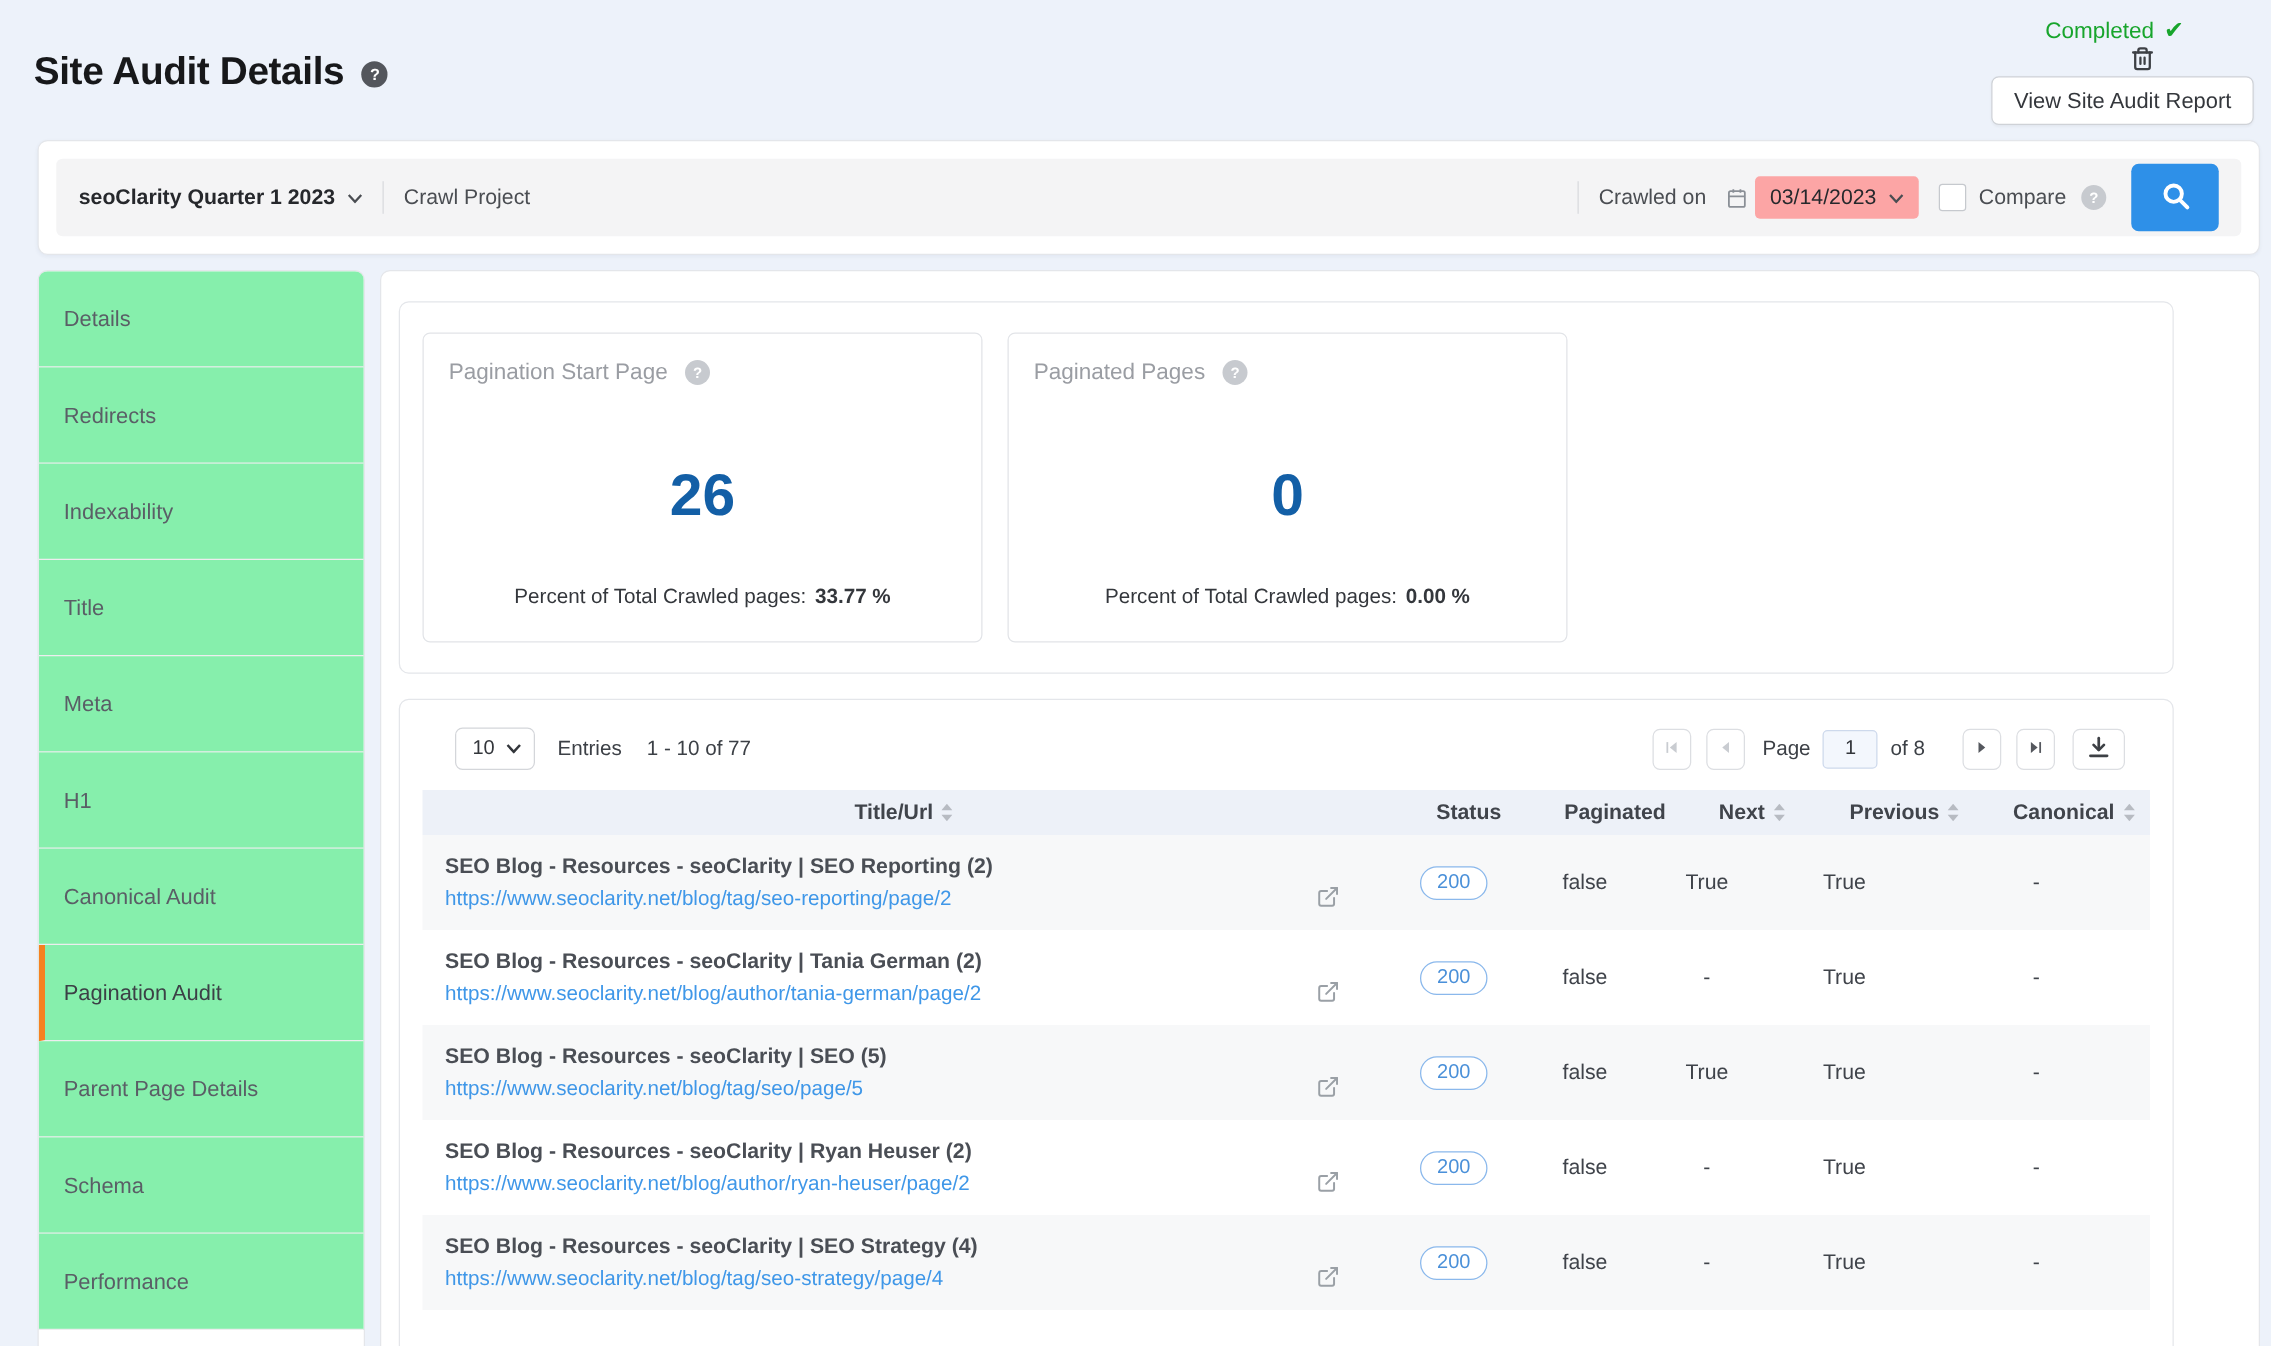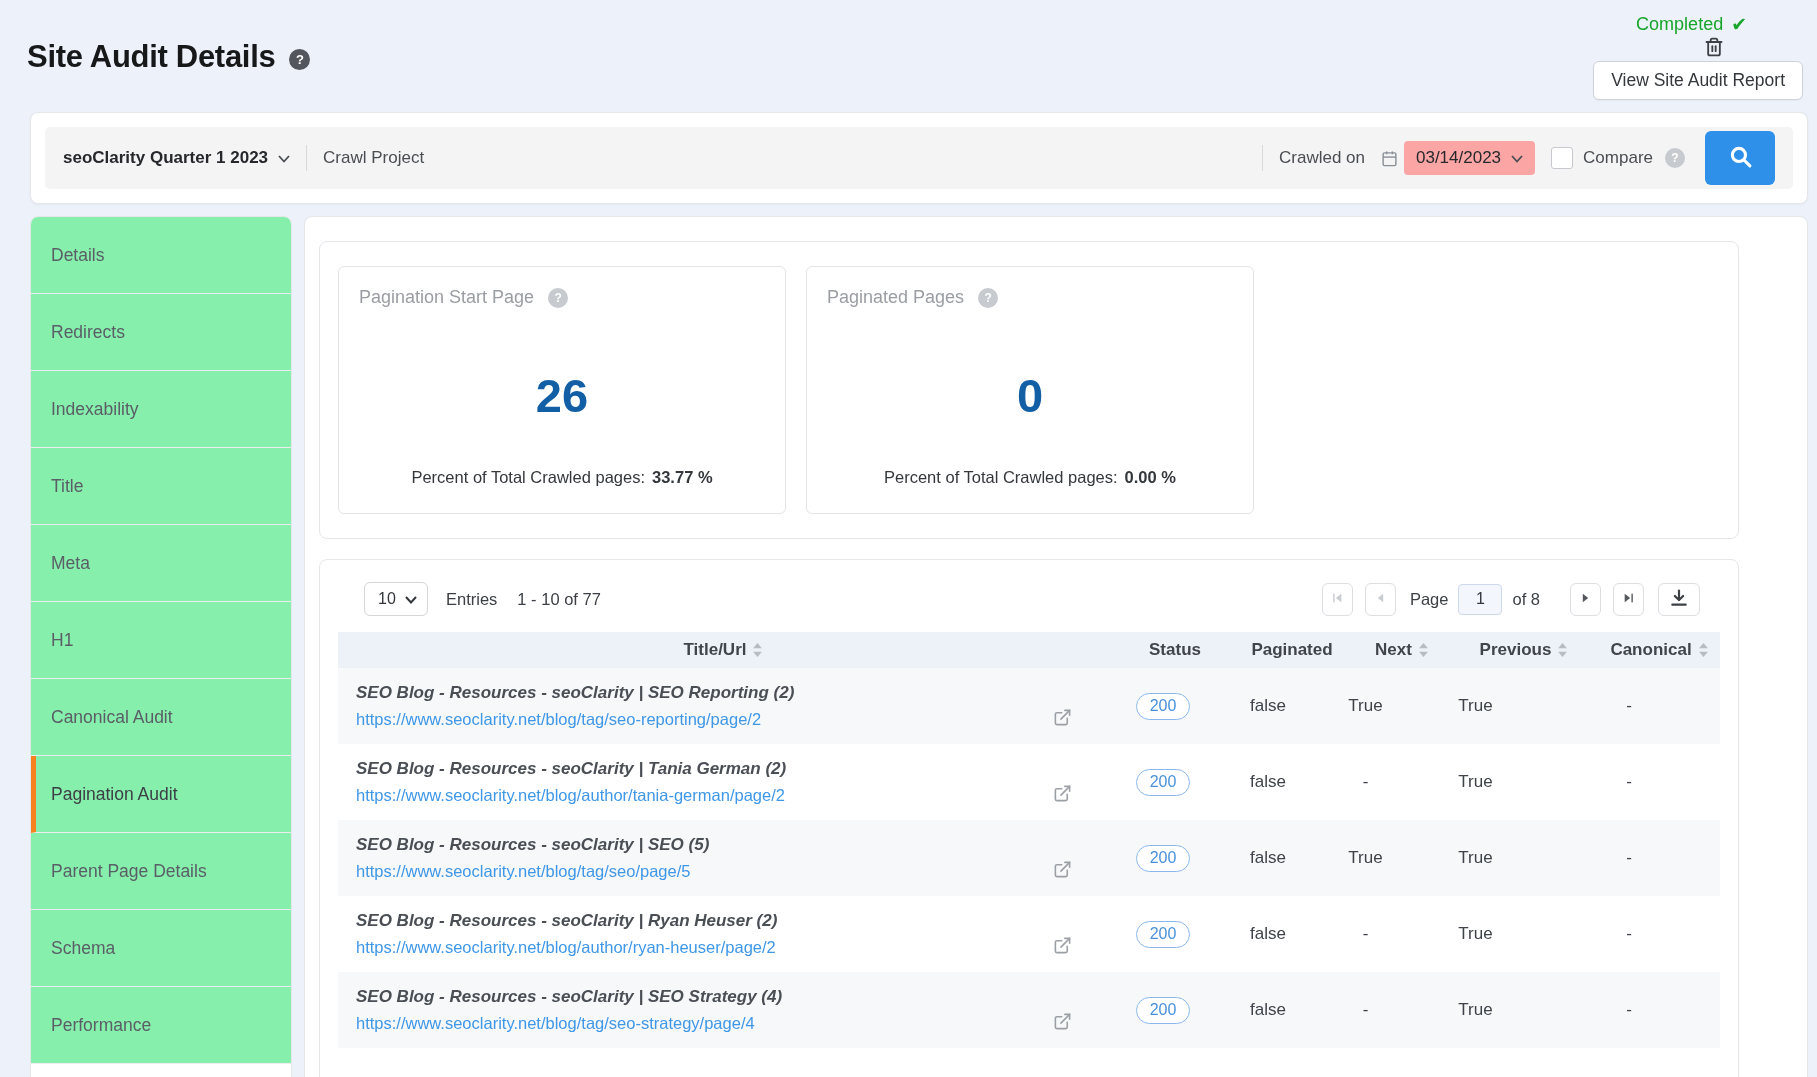--- a/index.html
+++ b/index.html
@@ -89,21 +89,21 @@
     border-radius:6px;display:flex;align-items:center;justify-content:center;cursor:pointer;color:#3d4045;}
   
   .tbl{width:100%;}
   .tbl-head,.tbl-row{display:grid;grid-template-columns:770px 110px 100px 95px 125px 1fr;align-items:center;}
   .tbl-head{background:var(--table-header-bg);height:36px;font-weight:bold;font-size:17px;color:#40444b;gap:12px;}
   .hcell{display:flex;align-items:center;justify-content:center;gap:7px;cursor:pointer;}
   .sort-icon{display:flex;flex-direction:column;line-height:0;}
   .tbl-row{height:76px;}
   .tbl-row.striped{background:var(--row-stripe);}
   .title-cell{padding-left:18px;position:relative;}
-  .row-title{font-weight:bold;font-size:17px;color:#4a4e55;margin-bottom:7px;font-style:italic;}
+  .row-title{font-weight:bold;font-size:17px;color:#4a4e55;margin-bottom:7px;}
   .row-url{font-size:16.5px;color:var(--link-blue);text-decoration:none;cursor:pointer;display:inline-block;}
   .ext{position:absolute;right:36px;top:54%;cursor:pointer;display:flex;}
   .cell.center{text-align:center;font-size:17px;color:#3f434a;}
   .badge{display:inline-block;border:1.5px solid var(--badge-border);color:var(--badge-blue);
     background:#fff;border-radius:14px;padding:3px 13px 4px;font-size:16px;}
 </style>
 </head>
 <body>
 
 <header class="page-header">

